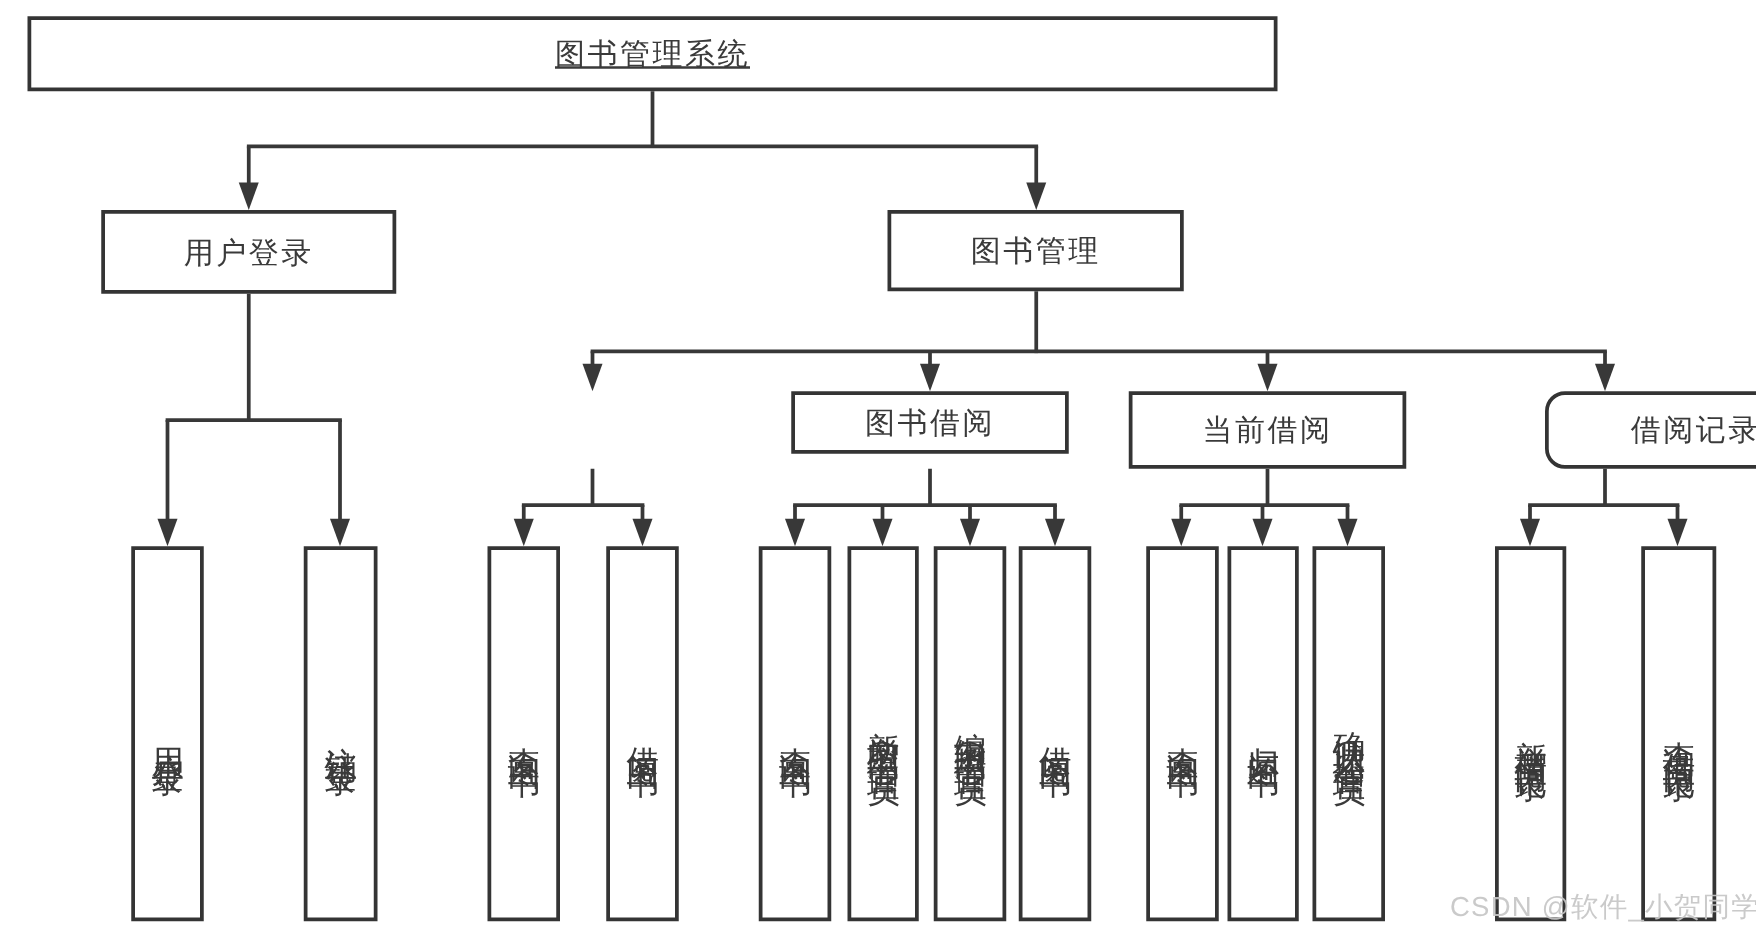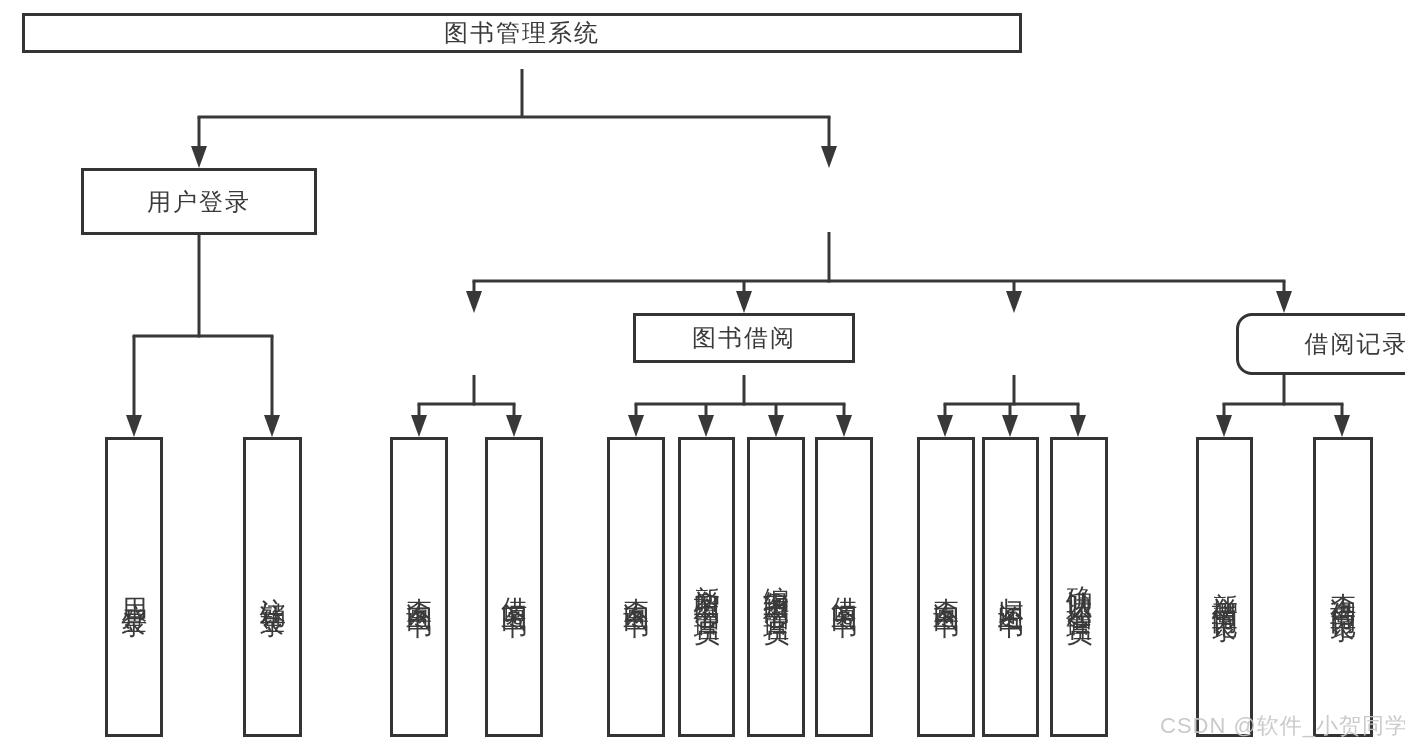--- a/index.html
+++ b/index.html
@@ -99,25 +99,27 @@
     <polygon points="1070,415 1086,415 1078,437" stroke="none"></polygon>
 
     <line x1="1284" y1="375" x2="1284" y2="405.5"></line>
     <line x1="1222.5" y1="404" x2="1343.5" y2="404"></line>
     <line x1="1224" y1="404" x2="1224" y2="420"></line>
     <polygon points="1216,415 1232,415 1224,437" stroke="none"></polygon>
     <line x1="1342" y1="404" x2="1342" y2="420"></line>
     <polygon points="1334,415 1350,415 1342,437" stroke="none"></polygon>
   </svg>
 
-  <div class="node hbox root" style="left:22px;top:13px;width:1000px;height:40px;">图书管理系统</div>
+  <div class="node hbox root" style="left:22px;top:13px;width:1000px;height:60px;text-decoration:underline;">图书管理系统</div>
 
   <div class="node hbox" style="left:81px;top:168px;width:236px;height:67px;">用户登录</div>
+  <div class="node hbox" style="left:710px;top:168px;width:237px;height:65px;">图书管理</div>
 
   <div class="node hbox" style="left:633px;top:313px;width:222px;height:50px;">图书借阅</div>
+  <div class="node hbox" style="left:903px;top:313px;width:222px;height:62px;">当前借阅</div>
   <div class="node hbox" style="left:1236px;top:313px;width:241px;height:62px;border-radius:16px;">借阅记录</div>
 
   <div class="node vbox" style="left:105px;top:437px;width:58px;height:300px;">
     <span>用户登录</span>
   </div>
   <div class="node vbox" style="left:243px;top:437px;width:59px;height:300px;">
     <span>注销登录</span>
   </div>
 
   <div class="node vbox" style="left:390px;top:437px;width:58px;height:300px;">

